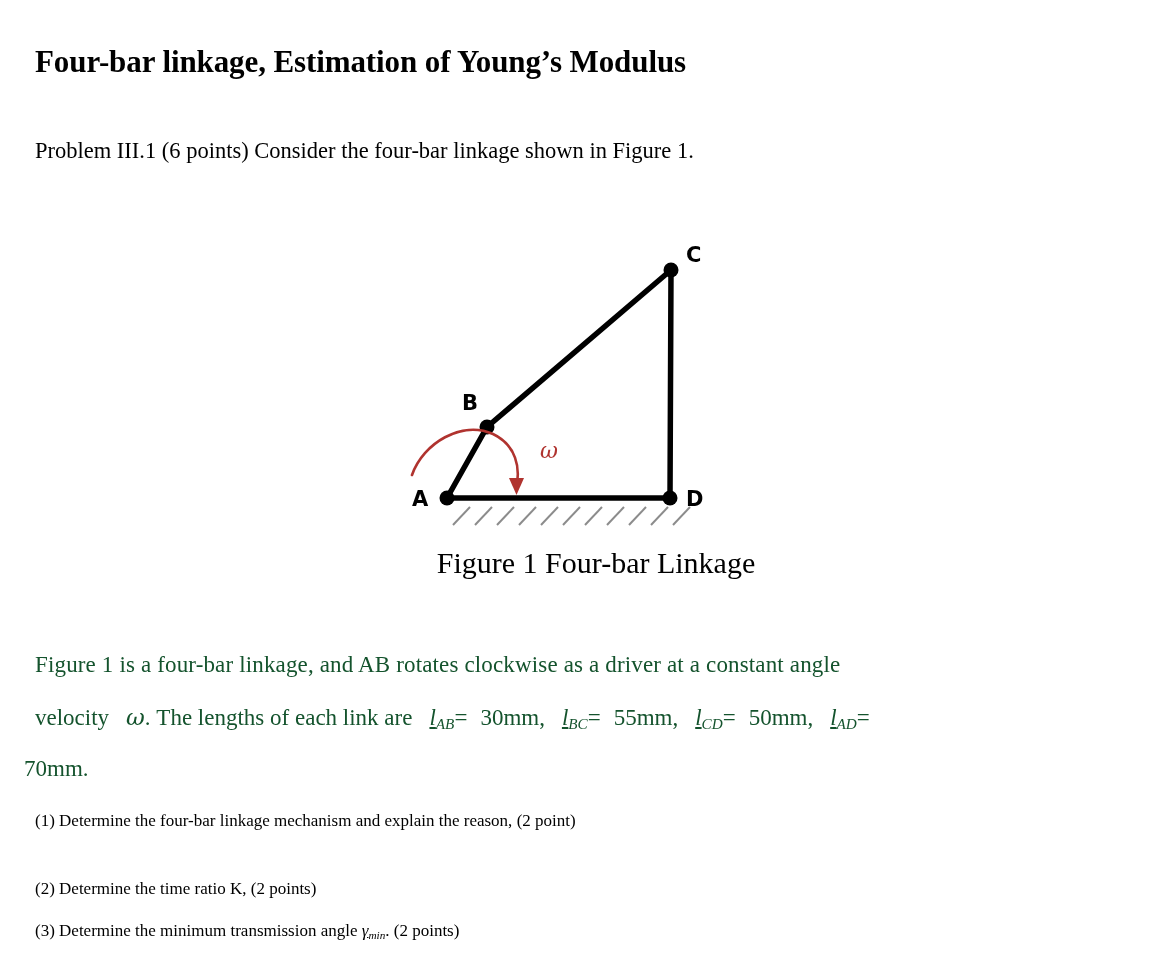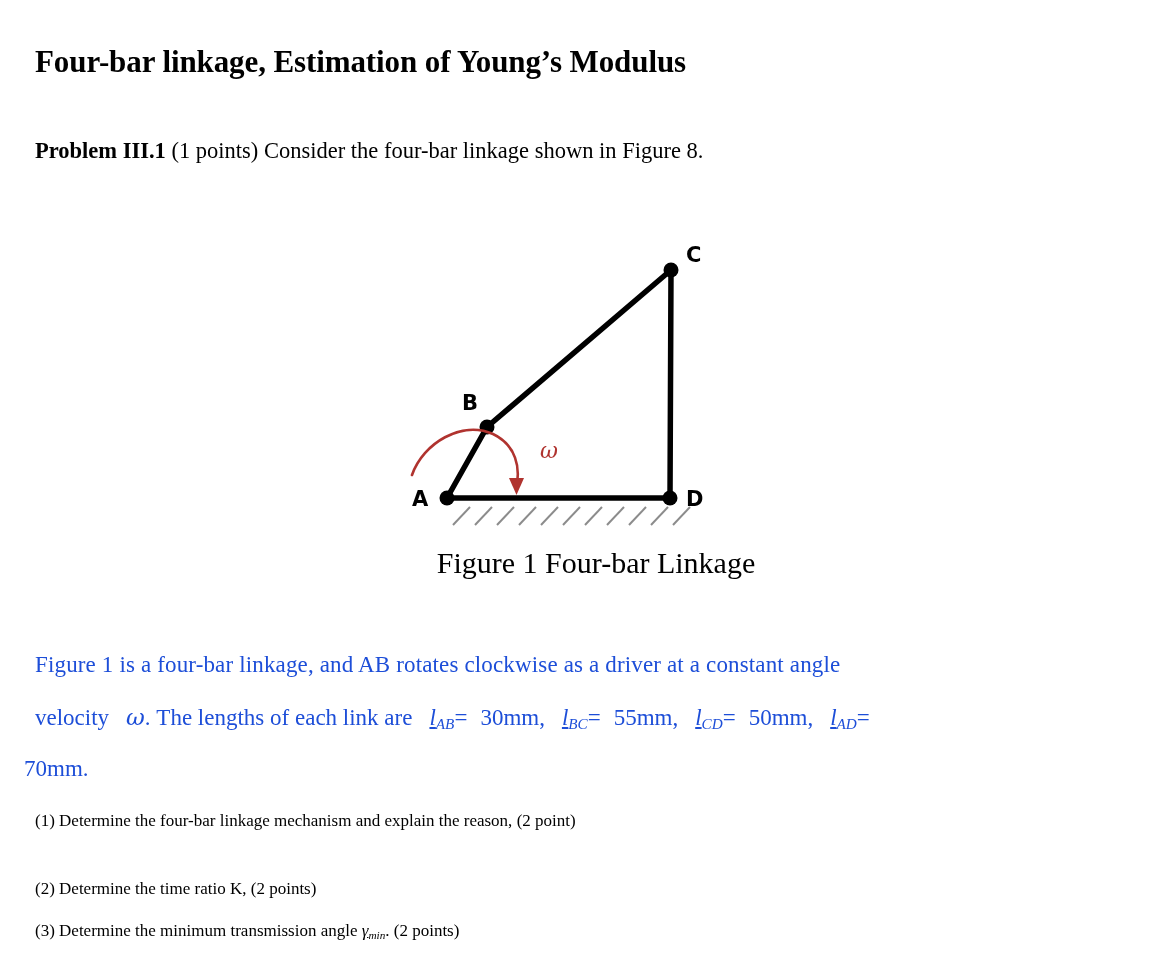--- a/index.html
+++ b/index.html
@@ -36,21 +36,21 @@
 
   
   .problem-line {
     position: absolute;
     left: 35px;
     top: 138px;
     font-size: 22.5px;
     white-space: nowrap;
   }
   .problem-line .plabel {
-    font-weight: bold;
+    font-weight: normal;
   }
 
   
   .figure-wrap {
     position: absolute;
     left: 0;
     top: 230px;
     width: 1168px;
     height: 300px;
   }
@@ -69,21 +69,21 @@
     width: 1168px;
     text-align: center;
     font-size: 30px;
   }
 
   
   .body-line {
     position: absolute;
     font-size: 23px;
     white-space: nowrap;
-    color: #1d4ed8;
+    color: #14532d;
   }
   .bl1 { left: 35px; top: 652px; letter-spacing: 0.15px; }
   .bl2 { left: 35px; top: 704px; }
   .bl3 { left: 24px; top: 756px; }
 
   .jspace { display: inline-block; width: 13px; }
   .jspace-wide { display: inline-block; width: 17px; }
 
   .mathvar {
     font-family: "Liberation Serif", "DejaVu Serif", serif;
@@ -109,21 +109,21 @@
   .q3 { top: 921px; }
 </style>
 </head>
 <body>
 
 <div class="page">
 
   <div class="doc-title">Four-bar linkage, Estimation of Young’s Modulus</div>
 
   <div class="problem-line">
-    <span class="plabel">Problem III.1</span><span> </span><span>(1 points)</span><span> </span><span>Consider the four-bar linkage shown in Figure 8.</span>
+    <span class="plabel">Problem III.1</span><span> </span><span>(6 points)</span><span> </span><span>Consider the four-bar linkage shown in Figure 1.</span>
   </div>
 
   <div class="figure-wrap">
     <svg class="figure-svg" viewBox="0 0 340 300">
 
       <g stroke="#8c8c8c" stroke-width="2">
         <line x1="63" y1="295" x2="80" y2="277"></line>
         <line x1="85" y1="295" x2="102" y2="277"></line>
         <line x1="107" y1="295" x2="124" y2="277"></line>
         <line x1="129" y1="295" x2="146" y2="277"></line>

